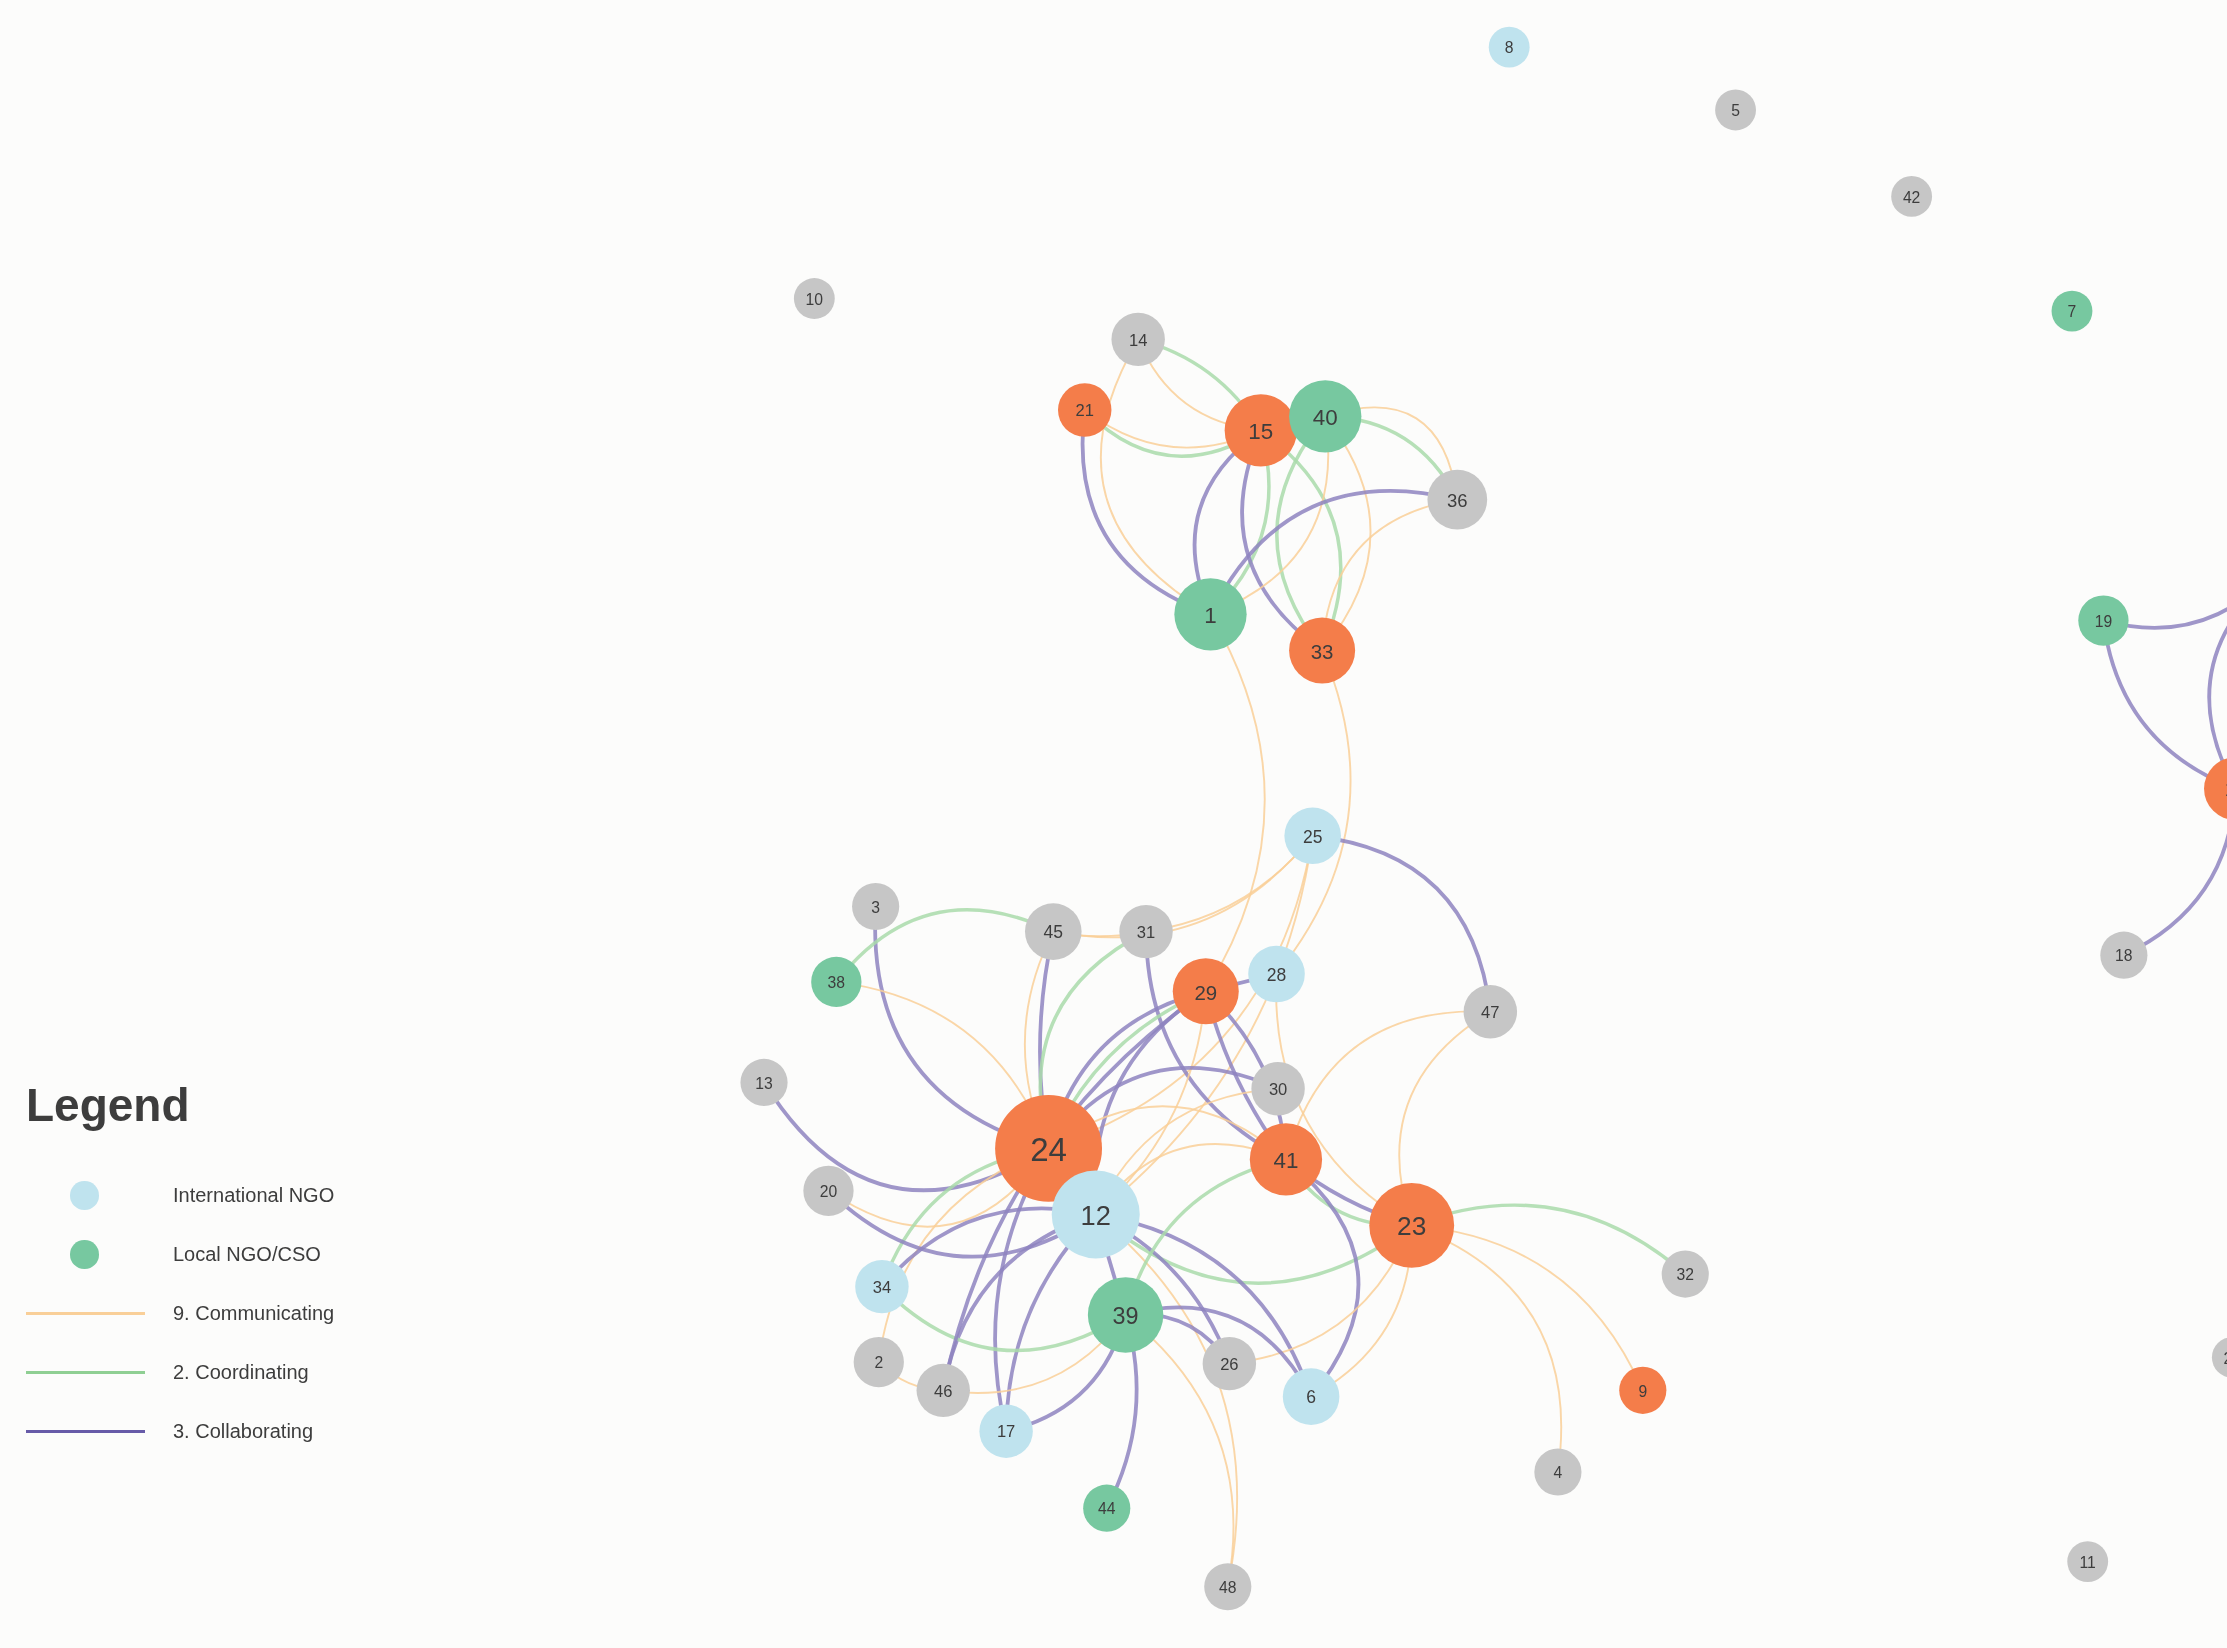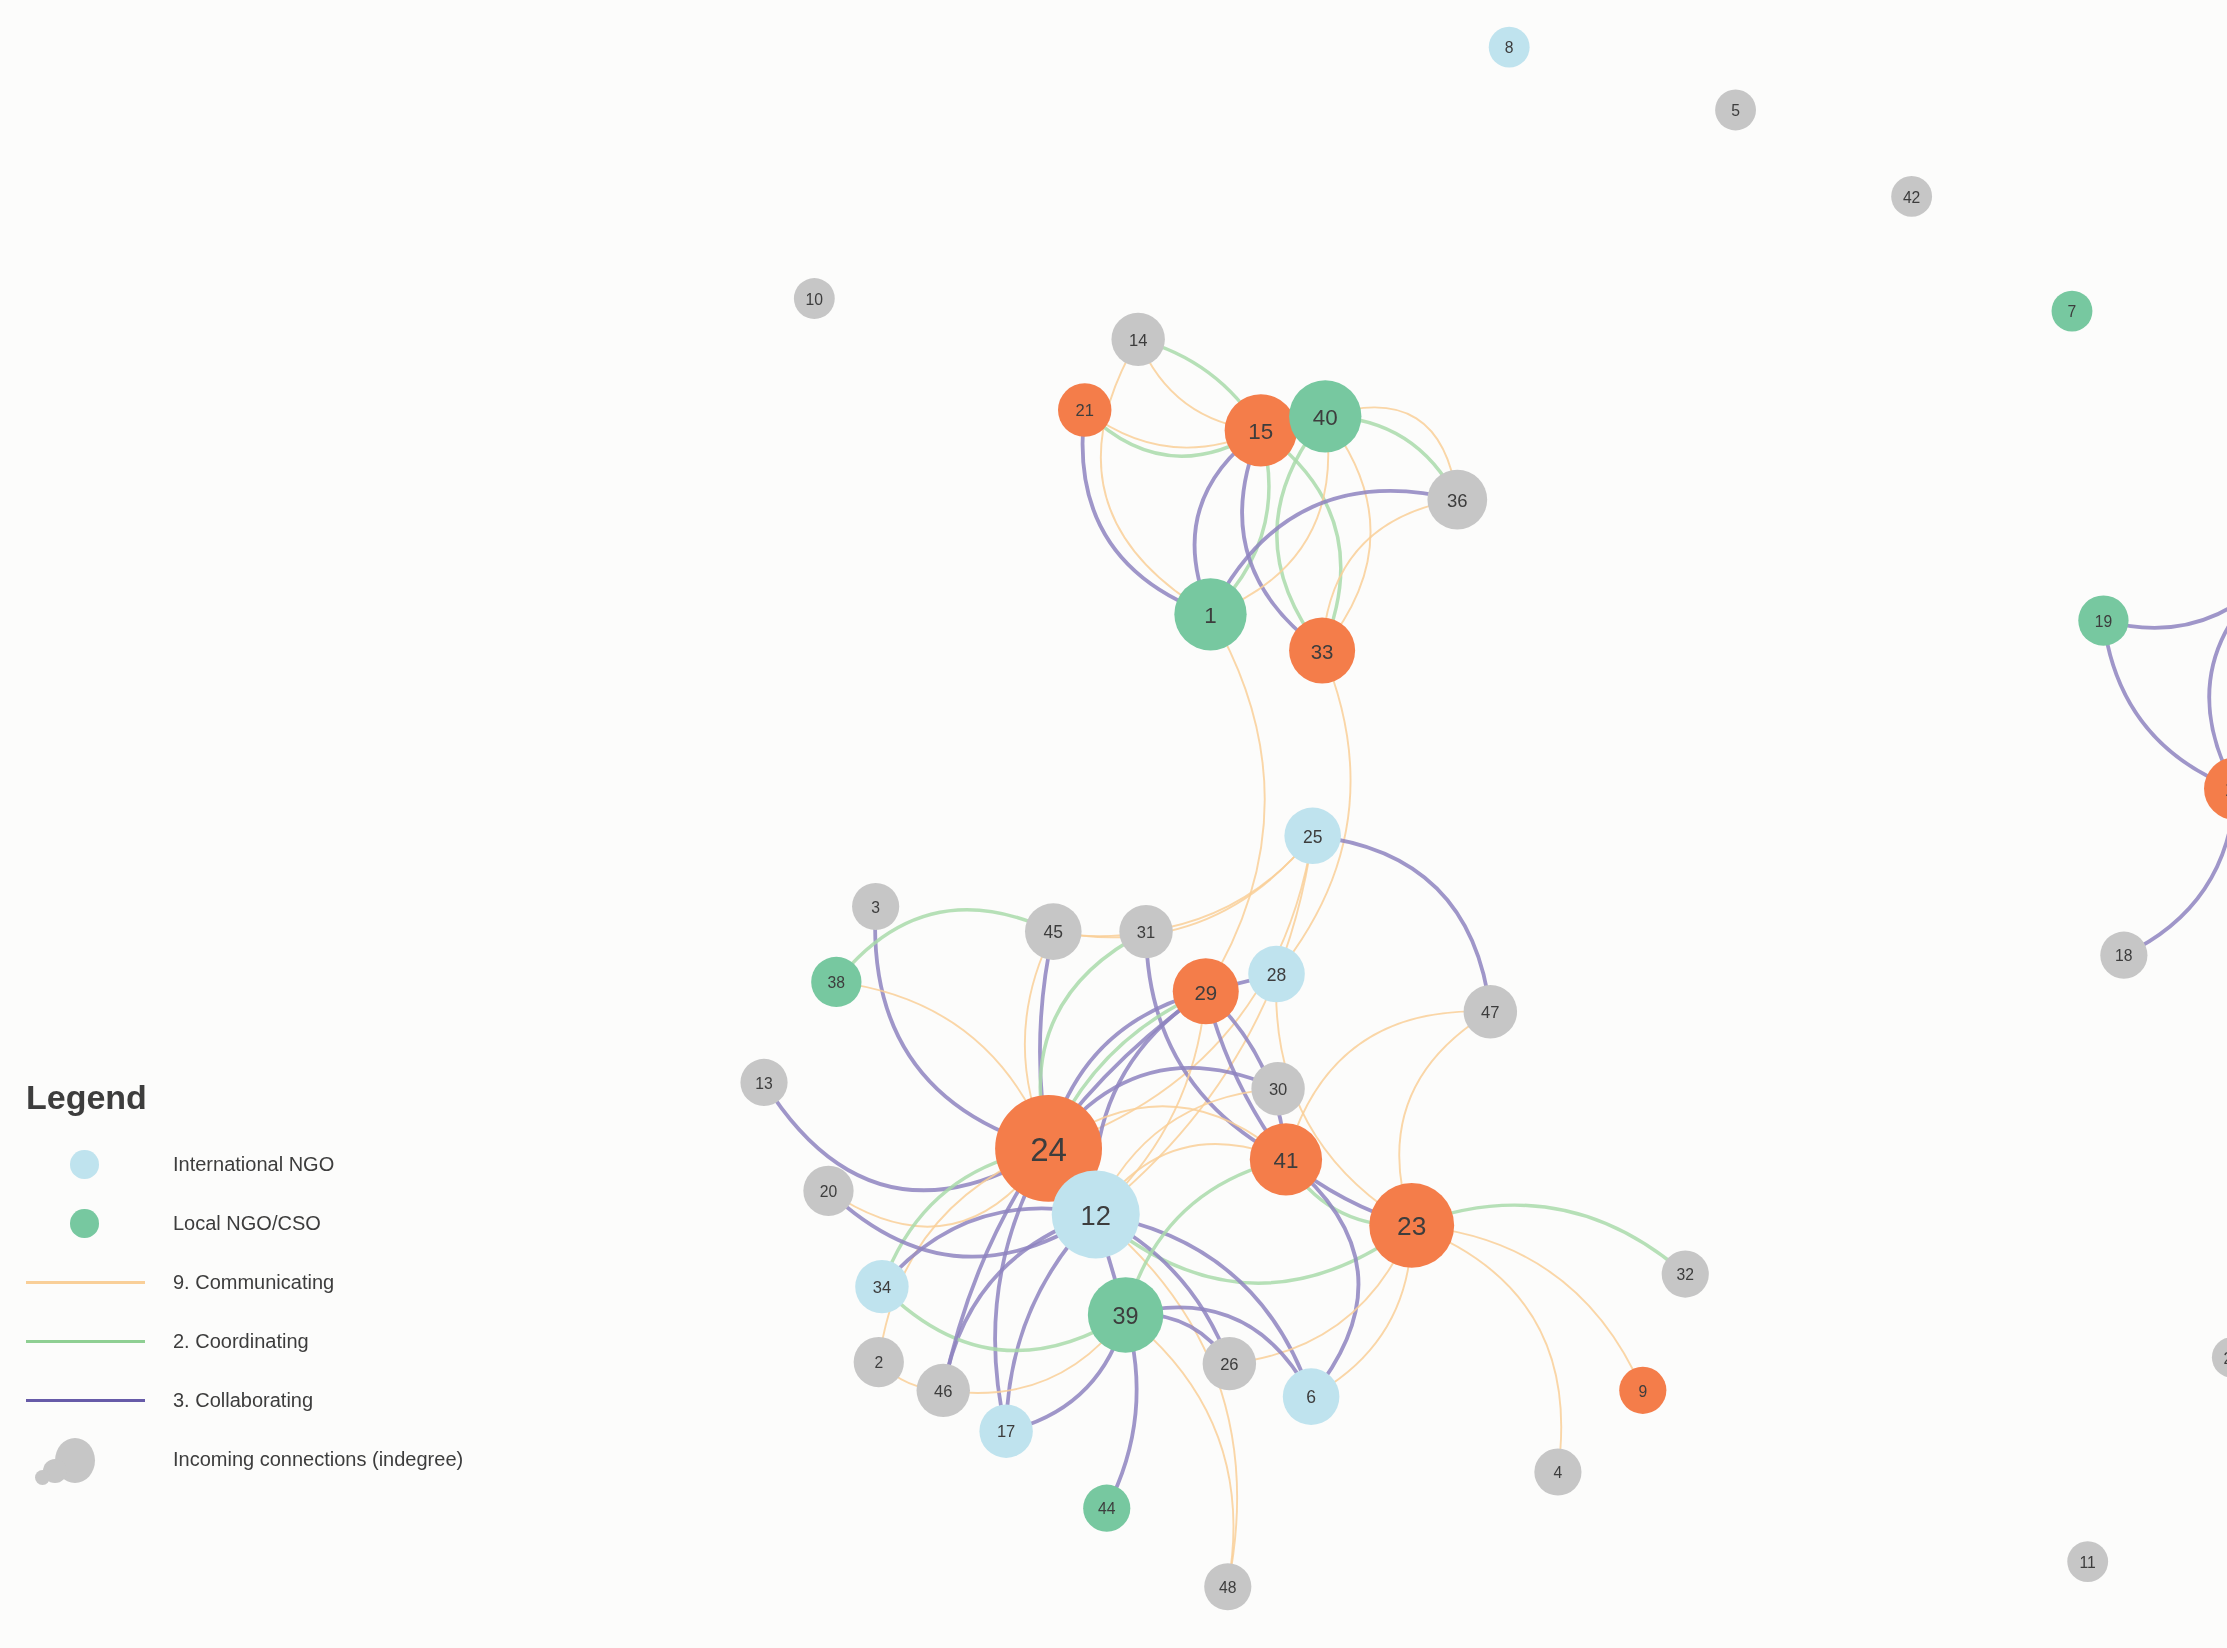--- a/index.html
+++ b/index.html
@@ -1,20 +1,20 @@
 <!DOCTYPE html>
 <html style="font-size:7.1px"><head>
 <meta charset="utf-8">
 <style>
   html,body{margin:0;padding:0;background:#fcfcfb;}
   body{width:2465px;height:1648px;overflow:hidden;position:relative;font-family:"Liberation Sans",sans-serif;}
   #graph{position:absolute;left:0;top:0;width:2465px;height:1648px;}
   .node-label{font-family:"Liberation Sans",sans-serif;fill:#3d3d3d;text-anchor:middle;dominant-baseline:central;}
   .legend{position:absolute;left:26px;top:1078px;color:#3d3d3d;}
-  .legend-title{font-weight:bold;font-size:34px;margin-bottom:18px;}
+  .legend-title{font-weight:bold;font-size:46px;margin-bottom:34px;}
   .legend-row{display:flex;align-items:center;height:59px;font-size:20px;}
   .legend-sym{width:147px;display:flex;align-items:center;}
   .legend-dot{width:28.5px;height:28.5px;border-radius:50%;margin-left:44px;}
   .legend-line{width:119px;height:2.7px;}
   .legend-size{position:relative;width:89px;height:53px;}
   .legend-size span{position:absolute;border-radius:50%;background:#c6c6c6;}
 </style>
 </head>
 <body>
 
@@ -327,24 +327,14 @@
         <span class="legend-line" style="background:#8fcf93"></span>
       </div>
     <span>2. Coordinating</span>
   </div>
   <div class="legend-row">
     <div class="legend-sym">
         <span class="legend-line" style="background:#675ba8"></span>
       </div>
     <span>3. Collaborating</span>
   </div>
-  <div class="legend-row">
-    <div class="legend-sym">
-      <div class="legend-size">
-        <span style="left:28.5px;top:4.5px;width:40px;height:45px;"></span>
-        <span style="left:17px;top:26px;width:24px;height:24px;"></span>
-        <span style="left:9px;top:37px;width:15px;height:15px;"></span>
-      </div>
-    </div>
-    <span>Incoming connections (indegree)</span>
-  </div>
 </div>
 
 
 </body></html>

